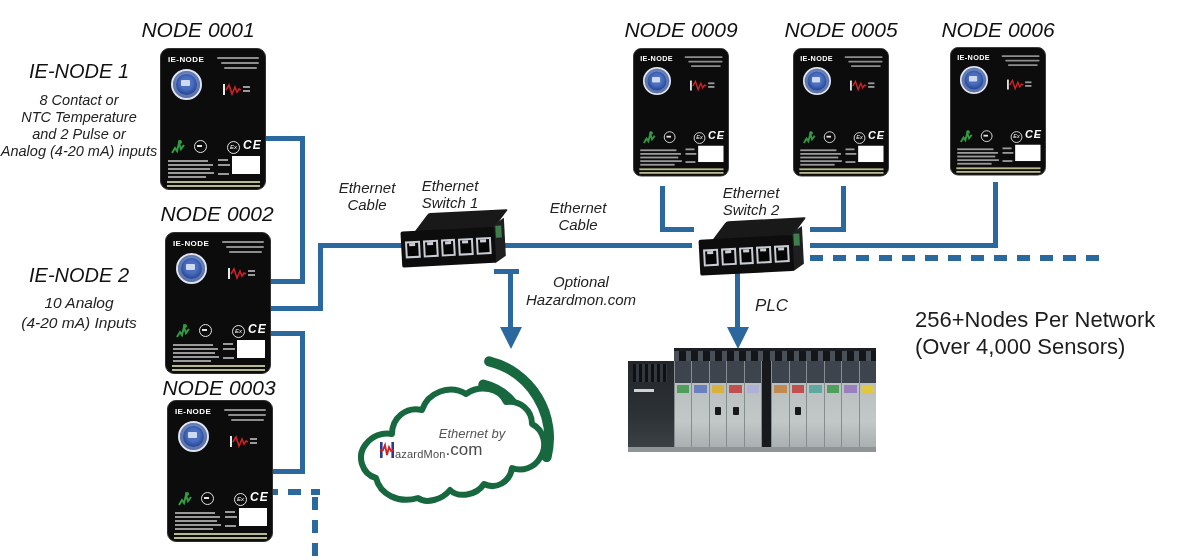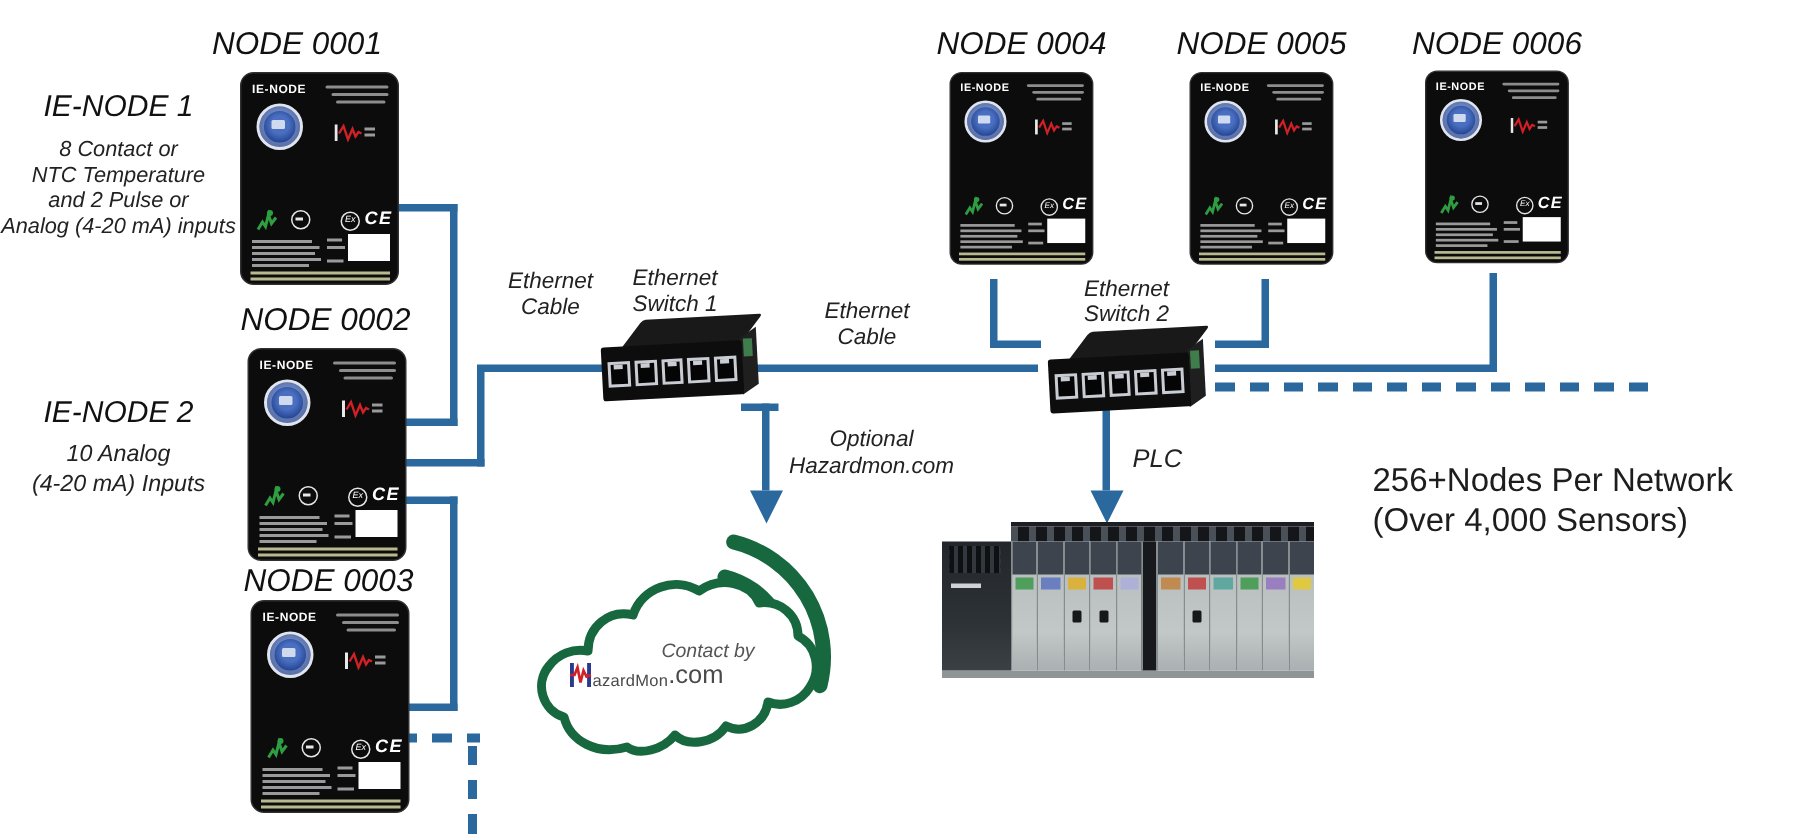--- a/index.html
+++ b/index.html
@@ -89,21 +89,21 @@
   .brand-tld{font-size:17px;color:#4a4a4a;}
 </style>
 </head>
 <body>
 
 <div class="canvas">
 
   <div class="abs node-title" style="left:108px;top:18px;">NODE 0001</div>
   <div class="abs node-title" style="left:127px;top:202px;">NODE 0002</div>
   <div class="abs node-title" style="left:129px;top:376px;">NODE 0003</div>
-  <div class="abs node-title" style="left:591px;top:18px;">NODE 0004</div>
+  <div class="abs node-title" style="left:591px;top:18px;">NODE 0009</div>
   <div class="abs node-title" style="left:751px;top:18px;">NODE 0005</div>
   <div class="abs node-title" style="left:908px;top:18px;">NODE 0006</div>
 
   <div class="abs side-title" style="left:-21px;top:60px;">IE-NODE 1</div>
   <div class="abs side-desc" style="left:-21px;top:92px;">
     <div>8 Contact or</div>
     <div>NTC Temperature</div>
     <div>and 2 Pulse or</div>
     <div>Analog (4-20 mA) inputs</div>
   </div>
@@ -385,21 +385,21 @@
     <div>Switch 1</div>
   </div>
   <div class="abs lbl" style="left:508px;top:199px;">
     <div>Ethernet</div>
     <div>Cable</div>
   </div>
   <div class="abs lbl" style="left:681px;top:184px;">
     <div>Ethernet</div>
     <div>Switch 2</div>
   </div>
-  <div class="abs lbl3" style="left:501px;top:284px;">
+  <div class="abs lbl3" style="left:501px;top:273px;">
     <div>Optional</div>
     <div>Hazardmon.com</div>
   </div>
   <div class="abs plc-lbl" style="left:755px;top:296px;">PLC</div>
 
   <div class="abs capacity" style="left:915px;top:306px;">
     <div>256+Nodes Per Network</div>
     <div>(Over 4,000 Sensors)</div>
   </div>
 
@@ -407,21 +407,21 @@
     <g transform="rotate(14 112 100)">
       <path d="M 112 69 A 31 31 0 0 1 143 100" fill="none" stroke="#17683f" stroke-width="10" stroke-linecap="round"></path>
       <path d="M 112 45 A 55 55 0 0 1 167 100" fill="none" stroke="#17683f" stroke-width="10" stroke-linecap="round"></path>
       <path d="M 112 21 A 79 79 0 0 1 191 100" fill="none" stroke="#17683f" stroke-width="10" stroke-linecap="round"></path>
     </g>
     <path d="M 60 160 C 40 166 22 156 18 140 C 4 136 -2 118 8 106 C 14 98 24 94 34 96
          C 34 80 48 68 64 72 C 70 54 92 46 108 56 C 122 46 142 50 148 64
          C 162 62 174 72 174 86 C 186 92 190 108 182 120 C 176 130 164 134 154 130
          C 152 144 138 152 126 146 C 118 158 100 160 92 152 C 84 162 68 166 60 160 Z" fill="#ffffff" stroke="#17683f" stroke-width="6" stroke-linejoin="round"></path>
   </svg>
-  <div class="abs powered" style="left:392px;top:426px;">Contact by</div>
+  <div class="abs powered" style="left:392px;top:426px;">Ethernet by</div>
   <div class="abs brandline" style="left:379px;top:440px;">
     <svg width="16" height="20" viewBox="0 0 16 20">
       <rect x="1" y="2" width="2.6" height="16" fill="#2b3990"></rect>
       <rect x="12.4" y="2" width="2.6" height="16" fill="#2b3990"></rect>
       <polyline points="1,10 4,10 6,5 8,15 10,7 12,11 15,10" fill="none" stroke="#d12026" stroke-width="1.8"></polyline>
     </svg>
     <span class="brand-rest">azardMon</span>
       <span class="brand-tld">.com</span>
   </div>
 

